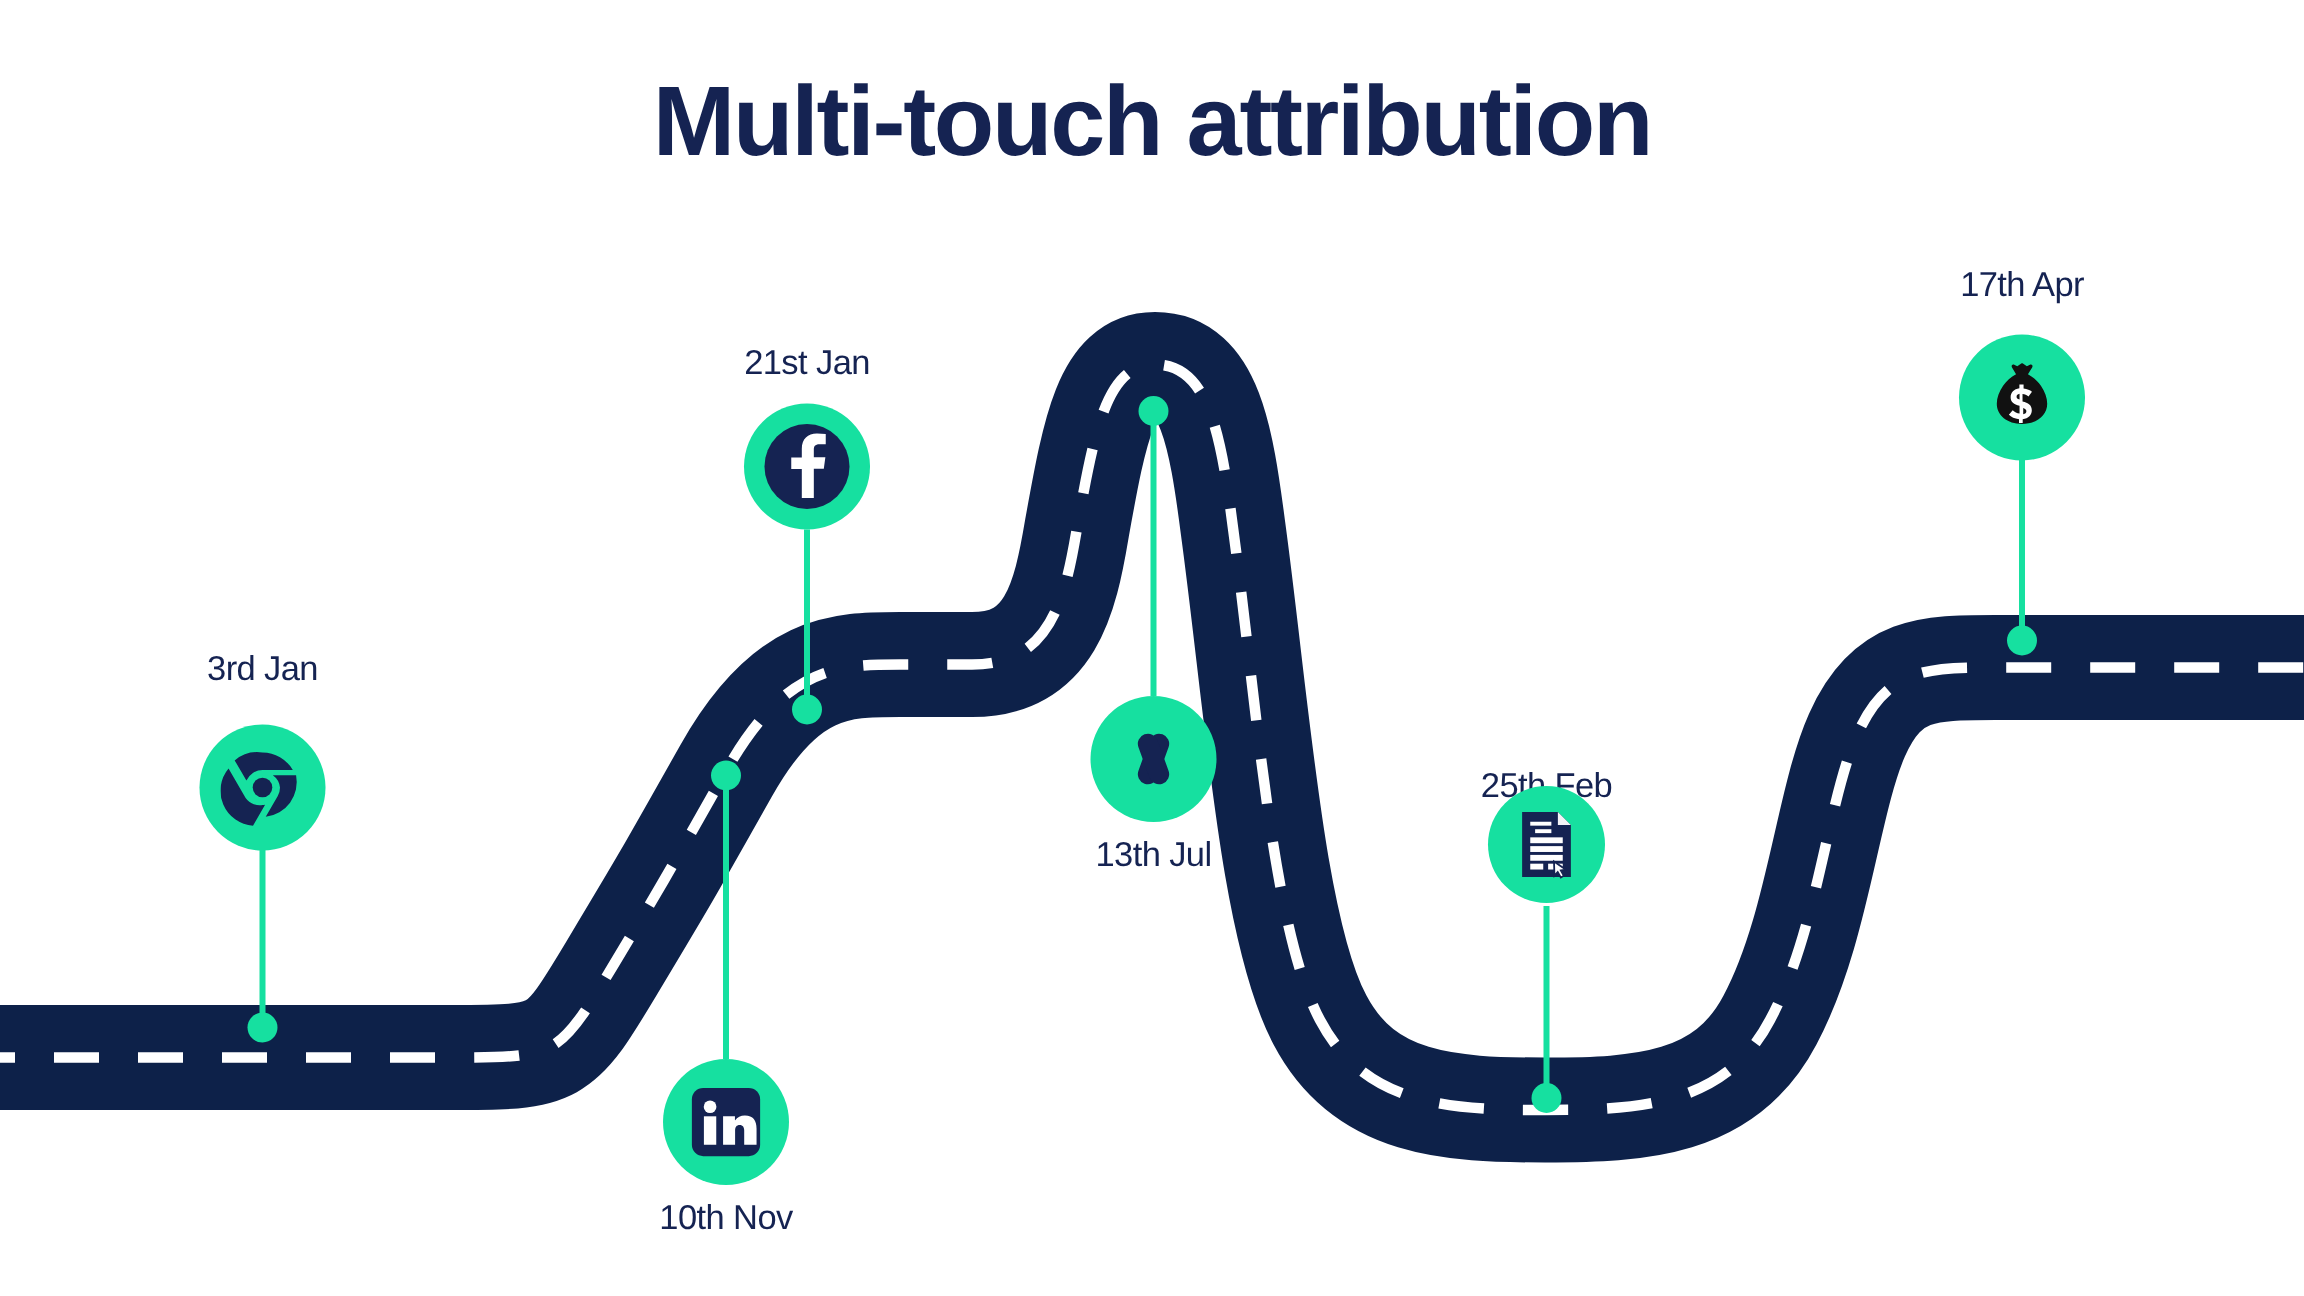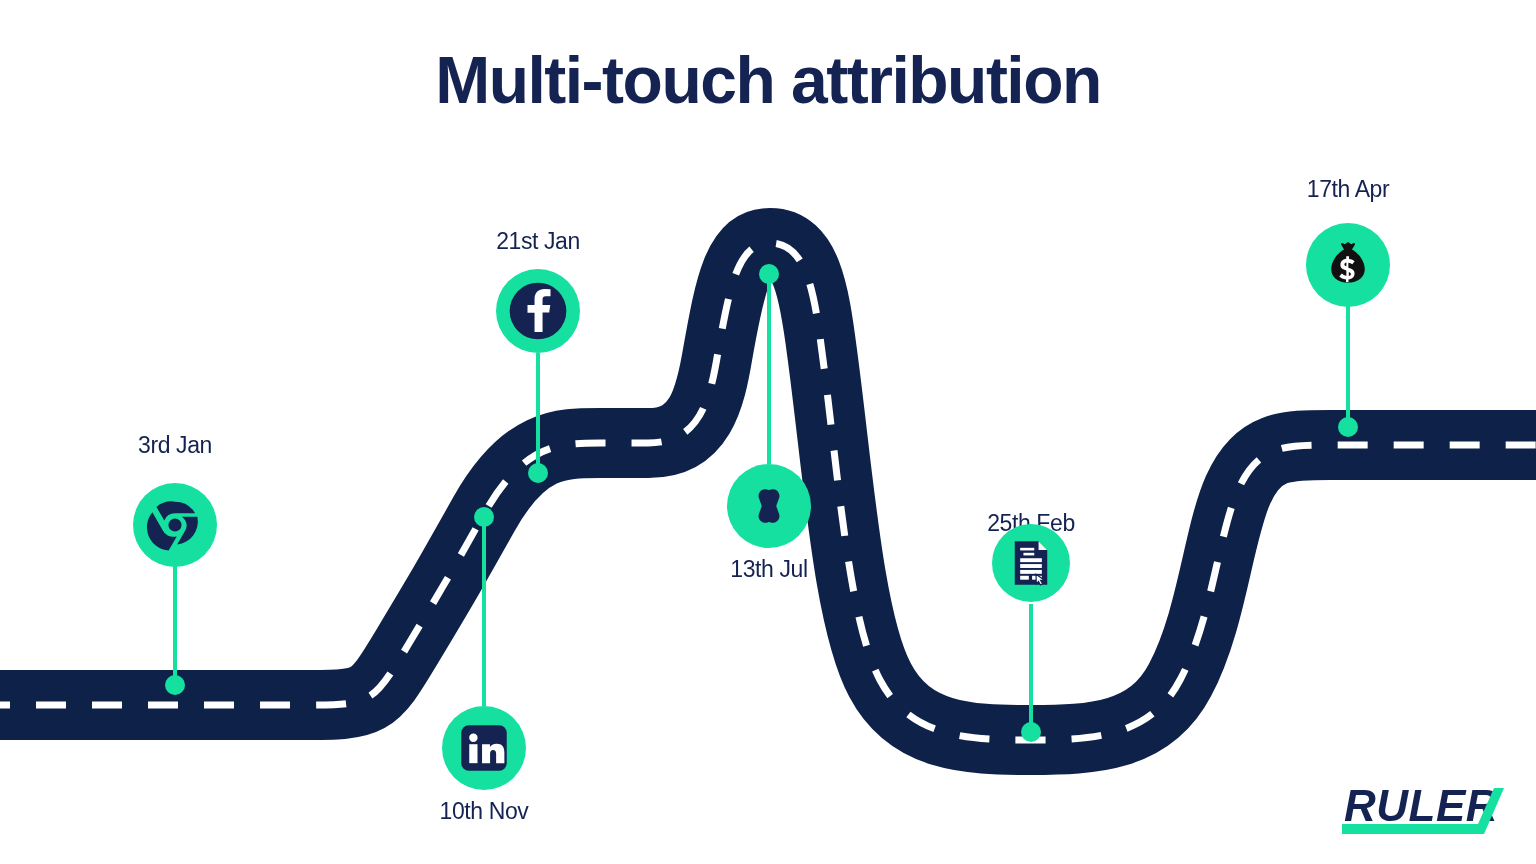--- a/index.html
+++ b/index.html
@@ -223,20 +223,14 @@
     <div class="ms-stem" style="top:305px; height:122px;"></div>
     <div class="ms-dot" style="left:0; top:427px;"></div>
     <div class="ms-circle" style="left:0; top:265px; width:84px; height:84px;">
       <svg width="56" height="56" viewBox="0 0 48 48">
         <path fill="#111111" d="M18.3 6.8c-.6-1 .2-2 1-1.6l2 1 2.3-1.6c.3-.2.6-.2.9 0l2.3 1.6 2-1c.8-.4 1.6.6 1 1.6l-2.4 3.9c2.9 1.6 5.6 4 7.4 6.6 2.3 3.3 3.6 6.9 3.6 10.3 0 6.7-6 11.5-14.4 11.5S9.6 34.3 9.6 27.6c0-3.4 1.3-7 3.6-10.3 1.8-2.6 4.5-5 7.4-6.6l-2.3-3.9z"></path>
         <path fill="#FFFFFF" d="M24.9 16.6v2.2c2.1.2 3.7.9 4.8 1.9l-2 2.7c-1-.8-2.1-1.3-3.4-1.4v4.3c3.3.9 5.3 2 5.3 5 0 2.8-1.9 4.7-5.2 5.1v2.2h-2.1v-2.2c-2.5-.2-4.5-1.2-5.8-2.5l2.2-2.6c1.1 1.1 2.4 1.7 3.9 1.9v-4.5c-3.2-.9-5.1-2-5.1-4.9 0-2.7 1.9-4.7 5-5.1v-2.1h2.4zm-2.3 5.3c-1.1.2-1.7.8-1.7 1.6 0 .8.5 1.2 1.7 1.6v-3.2zm2.1 8.1v3.5c1.2-.2 1.8-.9 1.8-1.7 0-.8-.5-1.3-1.8-1.8z"></path>
       </svg>
     </div>
   </div>
 
-  <div id="ruler-logo">
-    <div id="ruler-wordmark">RULER</div>
-    <svg width="180" height="60" viewBox="0 0 180 60" style="position:absolute; left:0; top:0;">
-      <path d="M4 50 L146 50 L166 4 L156 4 L140 40 L4 40 Z" fill="#16E0A0"></path>
-    </svg>
-  </div>
 
 </div>
 
 </body></html>

